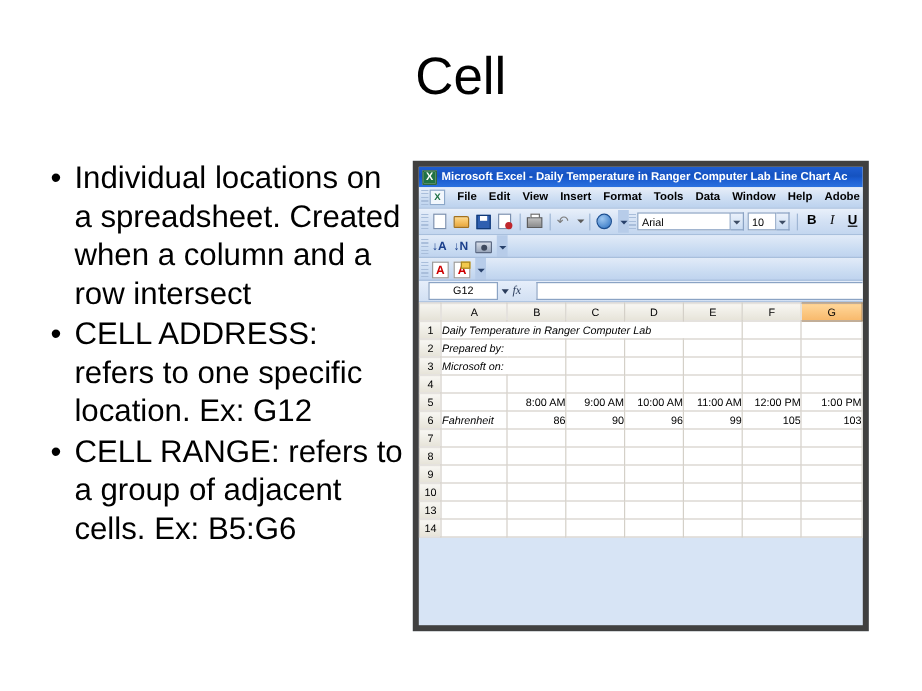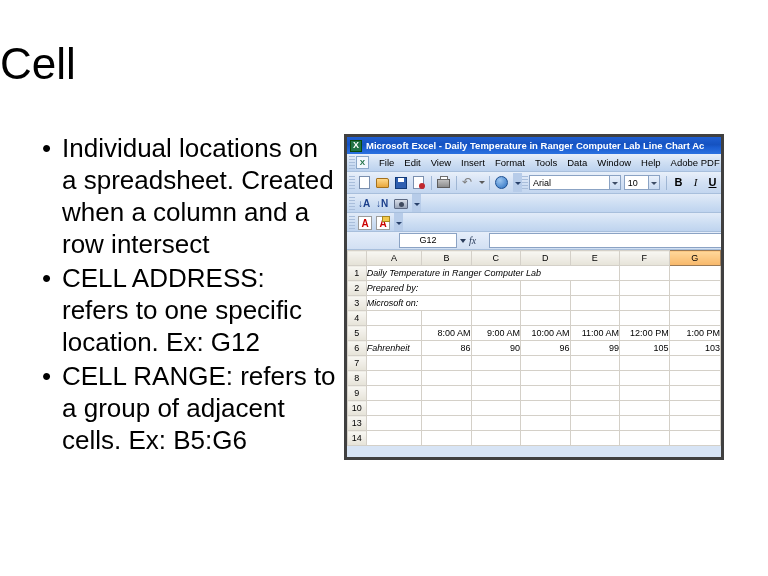--- a/index.html
+++ b/index.html
@@ -14,20 +14,21 @@
     overflow: hidden;
     position: relative;
   }
 
   
   #slide-title {
     position: absolute;
     left: 0;
     top: 40px;
     width: 768px;
+    text-align: center;
     font-size: 44px;
     font-weight: 400;
     color: #000000;
     line-height: 1.1;
     letter-spacing: 0px;
   }
 
   
   #bullet-body {
     position: absolute;
@@ -56,23 +57,23 @@
     line-height: 32px;
     color: #000000;
   }
 
   
   #excel-window {
     position: absolute;
     left: 344px;
     top: 134px;
     width: 380px;
-    height: 326px;
+    height: 392px;
     overflow: hidden;
-    border: 3px solid #404040;
+    border: 5px solid #404040;
     box-sizing: border-box;
     background: #d7e4f5;
     font-size: 9px;
   }
 
   
   .xl-titlebar {
     height: 17px;
     background: linear-gradient(to bottom, #1f5fd2 0%, #1552c0 45%, #1a5cd0 60%, #2b72e0 100%);
     display: flex;
@@ -152,20 +153,21 @@
     line-height: 11px;
     font-size: 8px;
     font-weight: bold;
     color: #207245;
   }
   .xl-menu-item {
     font-size: 9.5px;
     color: #000000;
     padding: 1px 5px;
     cursor: default;
+    font-weight: bold;
   }
 
   
   .xl-toolbar {
     height: 21px;
     background: linear-gradient(to bottom, #e9f0fa 0%, #d3e1f4 50%, #c3d6ef 100%);
     display: flex;
     align-items: center;
     padding-left: 2px;
     border-bottom: 1px solid #a8bfdc;
@@ -402,21 +404,20 @@
     z-index: 2;
   }
 
   
   .xl-formulabar {
     height: 17px;
     background: linear-gradient(to bottom, #e6eefa, #d2e0f3);
     display: flex;
     align-items: center;
     border-bottom: 1px solid #a8bfdc;
-    padding-left: 44px;
   }
   .xl-namebox {
     width: 58px;
     flex: 0 0 58px;
     height: 15px;
     background: #ffffff;
     border: 1px solid #8ba3c4;
     box-sizing: border-box;
     font-size: 9px;
     line-height: 13px;

